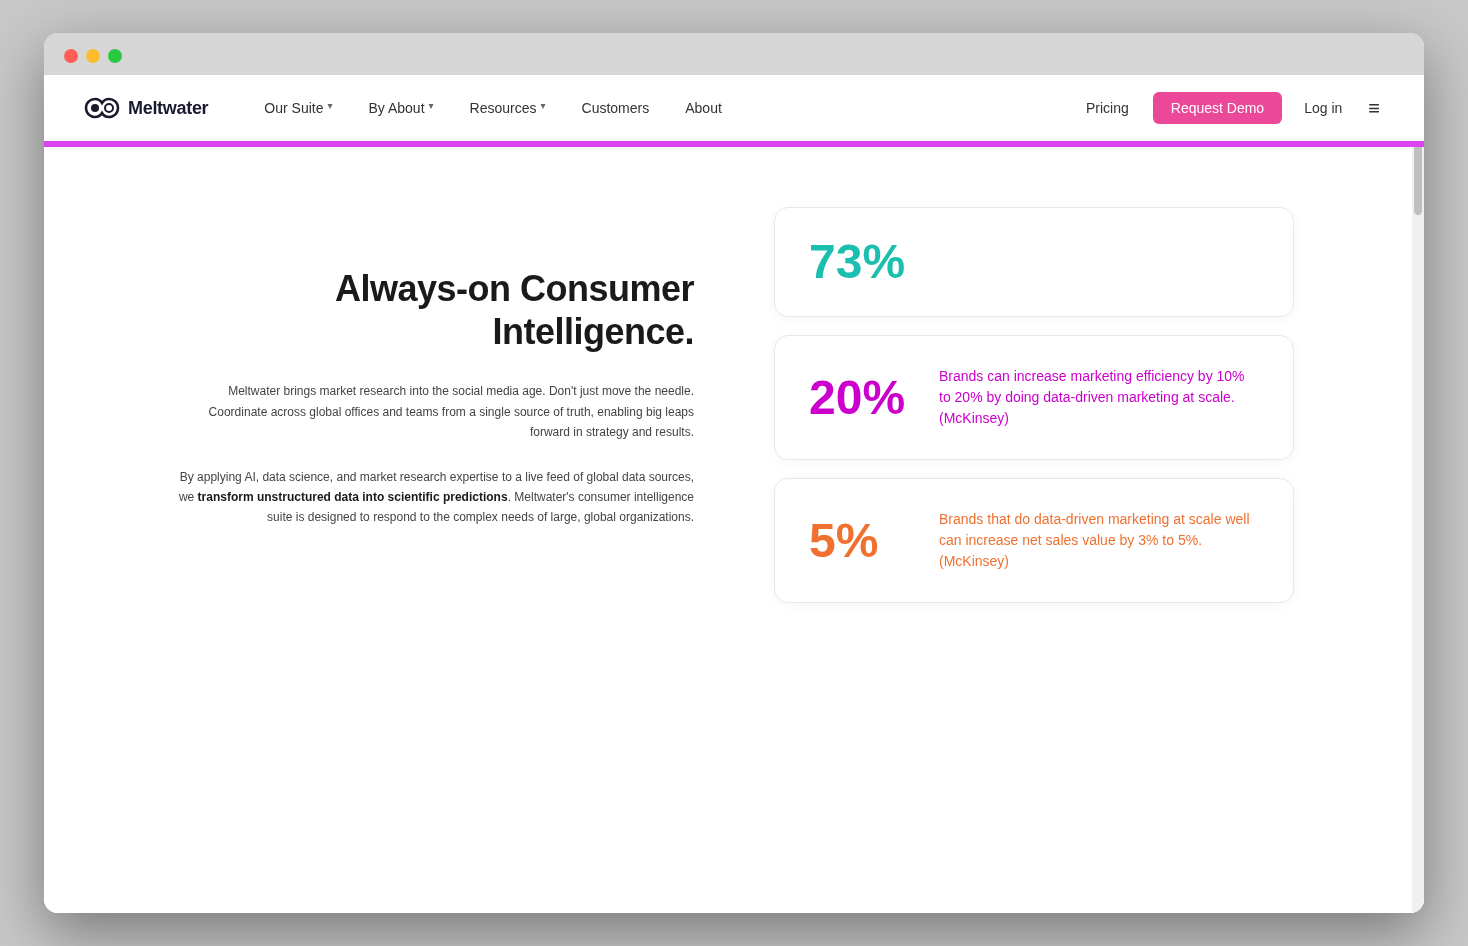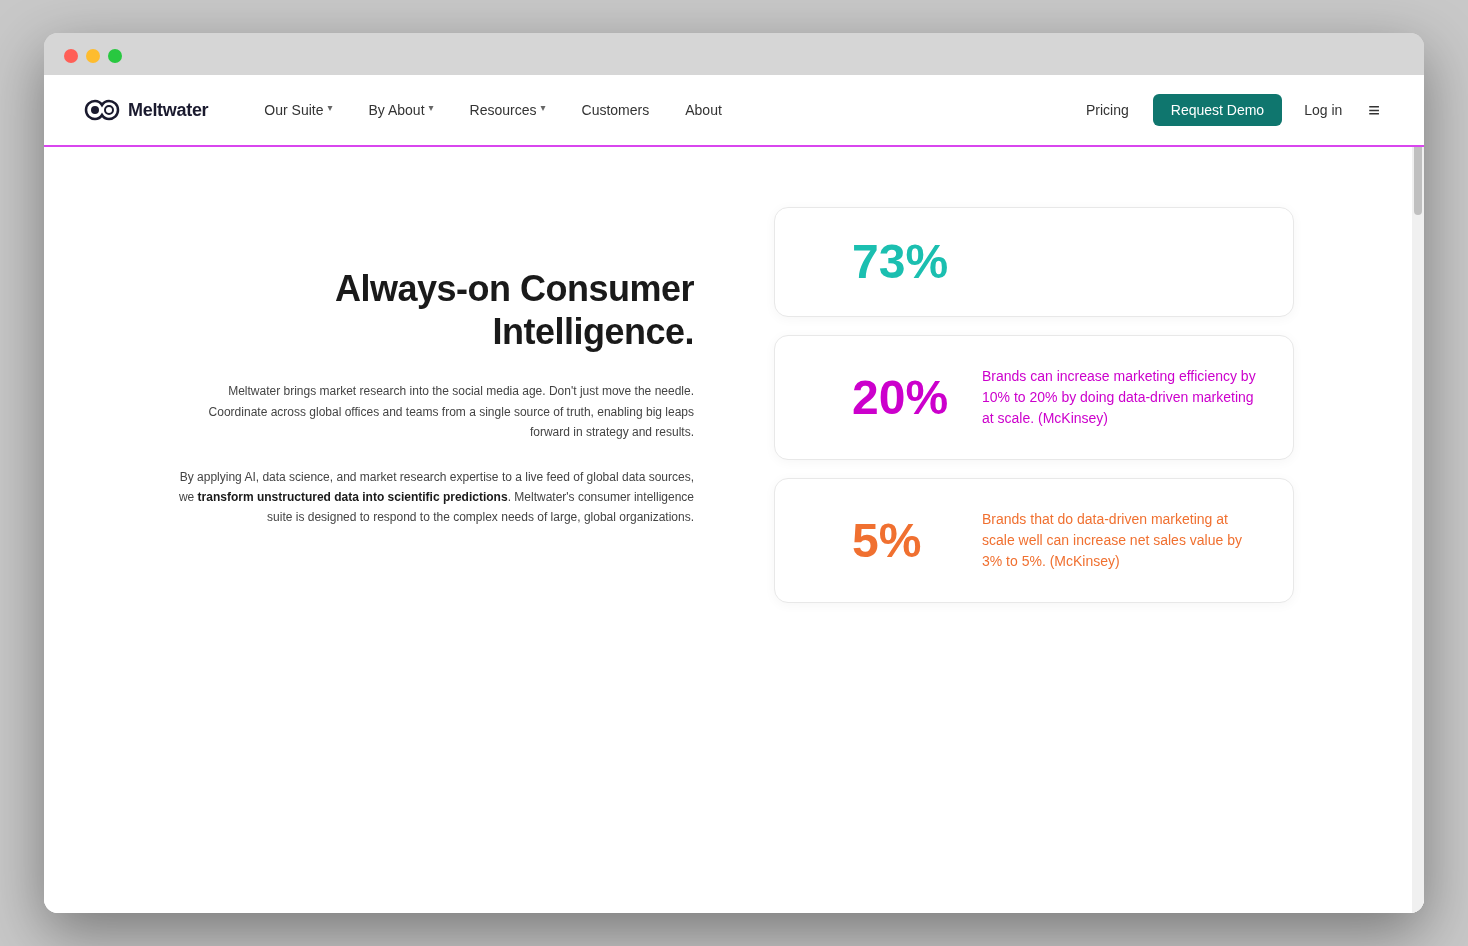--- a/index.html
+++ b/index.html
@@ -45,21 +45,21 @@
       flex: 1;
       background: white;
       overflow: hidden;
       display: flex;
       flex-direction: column;
       position: relative;
     }
     
     .navbar {
       background: white;
-      border-bottom: 2px solid #d946ef;
+      border-bottom: 6px solid #d946ef;
       padding: 0 40px;
       display: flex;
       align-items: center;
       height: 72px;
       flex-shrink: 0;
       position: relative;
       z-index: 10;
     }
     .logo {
       display: flex;
@@ -100,21 +100,21 @@
       color: #666;
     }
     .nav-right {
       display: flex;
       align-items: center;
       gap: 8px;
     }
     .nav-right .nav-item { color: #333; }
     .btn-request-demo {
       padding: 8px 18px;
-      background: #0f766e;
+      background: #ec4899;
       color: white;
       border-radius: 6px;
       font-size: 14px;
       cursor: pointer;
       white-space: nowrap;
     }
     .btn-login {
       padding: 8px 14px;
       font-size: 14px;
       color: #333;
@@ -182,21 +182,20 @@
       display: flex;
       align-items: center;
       gap: 30px;
       box-shadow: 0 2px 12px rgba(0,0,0,0.04);
     }
     .stat-number {
       font-size: 48px;
       font-weight: 800;
       min-width: 100px;
       line-height: 1;
-      margin-left: 43px;
     }
     .stat-number.teal { color: #1bbfb0; }
     .stat-number.purple { color: #cc00cc; }
     .stat-number.orange { color: #f07030; }
     .stat-desc {
       font-size: 14px;
       line-height: 1.5;
     }
     .stat-desc.teal { color: #1bbfb0; }
     .stat-desc.purple { color: #cc00cc; }

